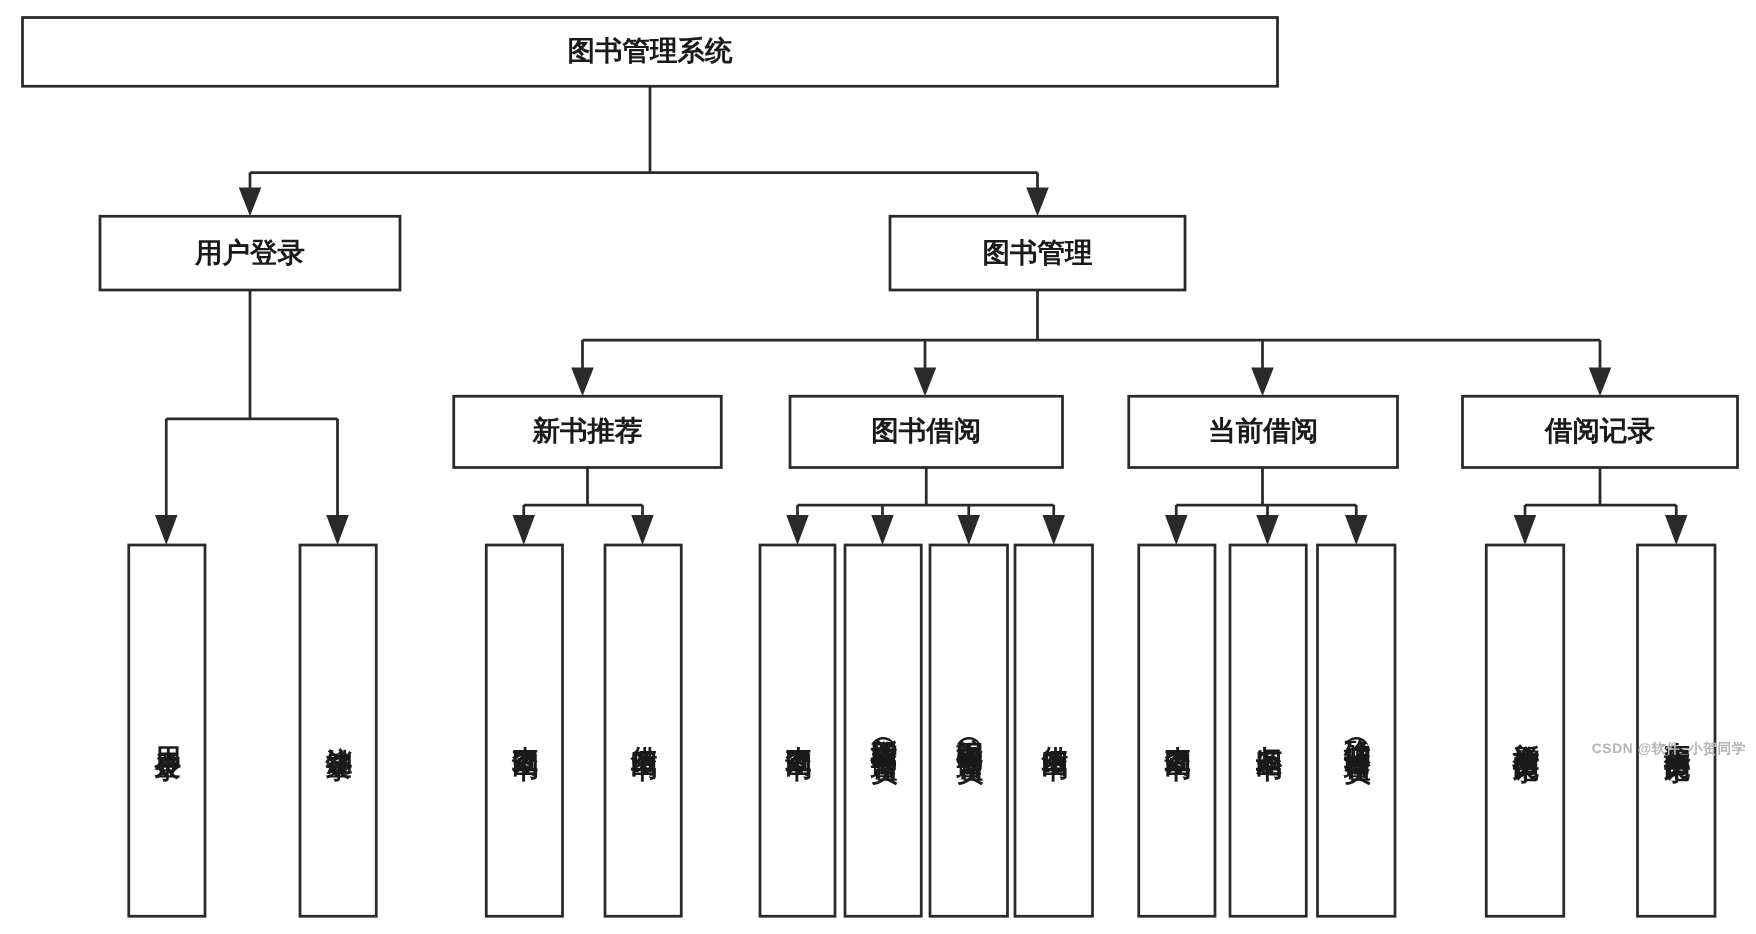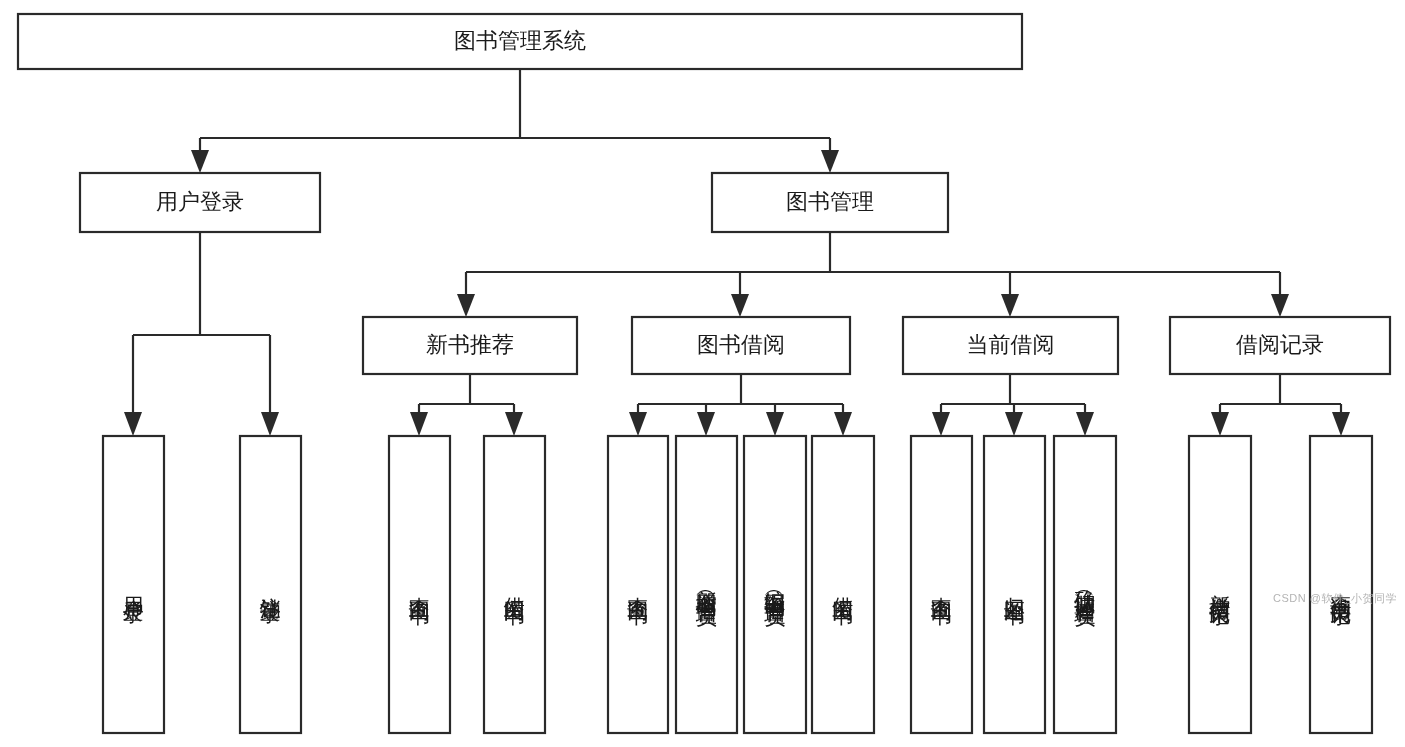--- a/index.html
+++ b/index.html
@@ -11,20 +11,21 @@
     width: 1405px;
     height: 747px;
     font-family: "Liberation Sans", "DejaVu Sans", sans-serif;
     overflow: hidden;
   }
   #diagram-root {
     position: relative;
     width: 1405px;
     height: 610px;
     background: #ffffff;
+    font-weight: bold;
   }
   svg.canvas {
     position: absolute;
     left: 0;
     top: 0;
     width: 1405px;
     height: 747px;
   }
   .node-box {
     fill: #ffffff;

